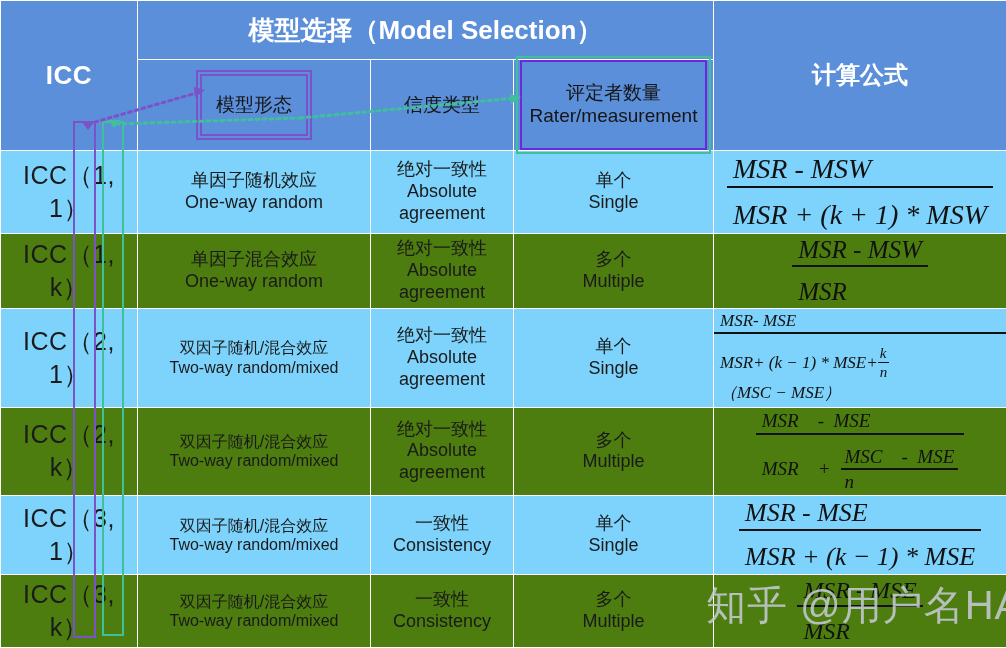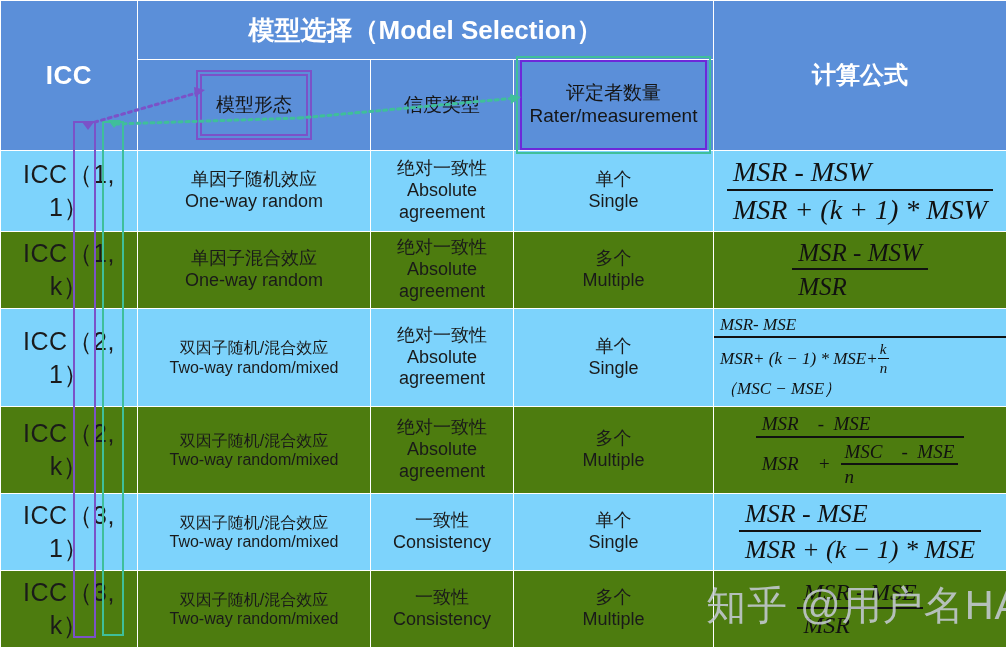--- a/index.html
+++ b/index.html
@@ -78,21 +78,21 @@
   
   .frac{
     display:inline-block;
     text-align:left;
     font-family:"Liberation Serif","DejaVu Serif",serif;
     font-style:italic;
     color:#111;
     vertical-align:middle;
   }
   .frac > .num{display:block;padding:0 6px 1px 6px;}
-  .frac > .den{display:block;border-top:2px solid #111;padding:3px 6px 0 6px;}
+  .frac > .den{display:block;border-top:2px solid #111;padding:11px 6px 0 6px;}
   .f-lg{font-size:28px;}
   .f-md{font-size:25px;}
   .f-sm{font-size:17px;}
   .inl{display:inline-block;vertical-align:middle;}
   .sp{display:inline-block;width:10px;}
   #overlay{position:absolute;left:0;top:0;width:1006px;height:648px;}
 
   
   .wm{
     position:absolute;

